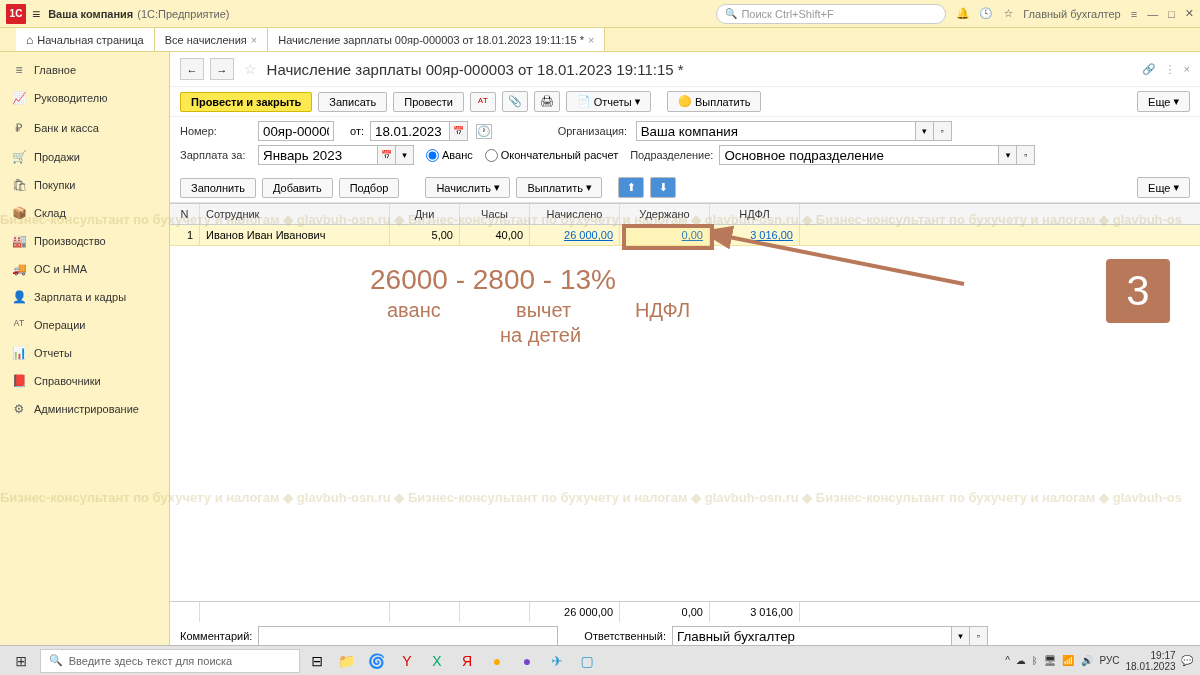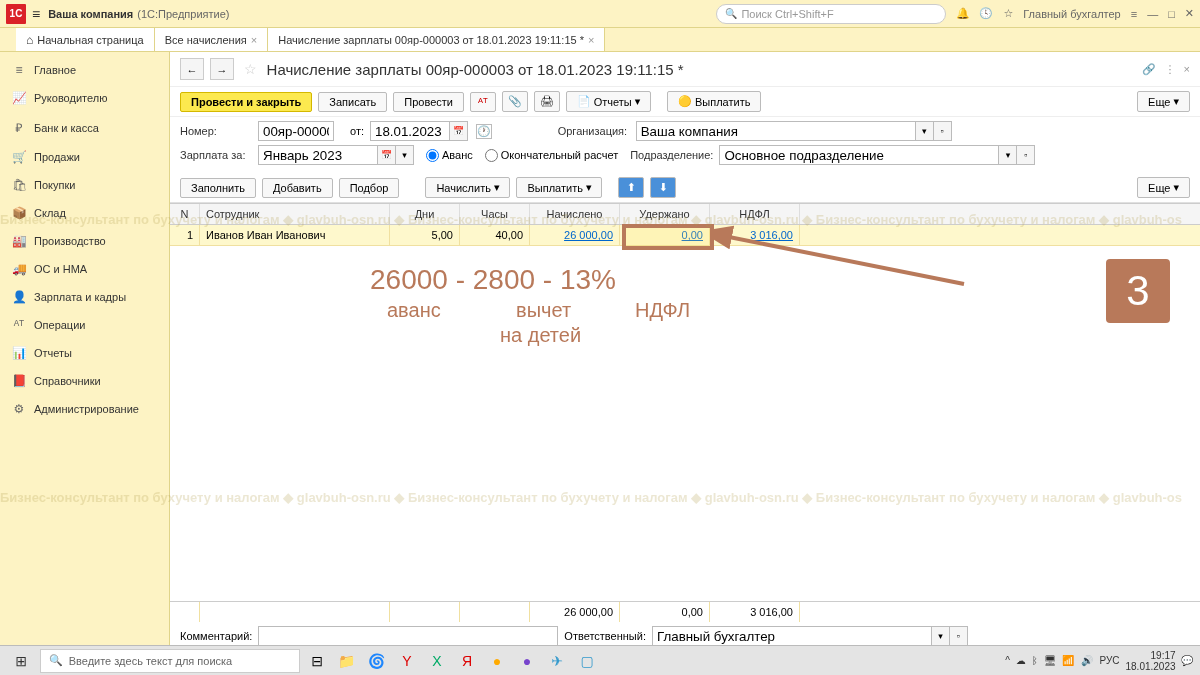--- a/index.html
+++ b/index.html
@@ -324,21 +324,21 @@
         <div class="td col-h"></div>
         <div class="td col-acc">26 000,00</div>
         <div class="td col-ded">0,00</div>
         <div class="td col-ndfl">3 016,00</div>
       </div>
     </div>
 
     <div class="footer-form">
       <span>Комментарий:</span>
       <input class="form-input" style="width: 300px;">
-      <span style="">Ответственный:</span>
+      <span style="margin-left:20px;">Ответственный:</span>
       <div class="input-group">
         <input class="form-input" style="width: 280px;" value="Главный бухгалтер">
         <div class="ic-btn">▾</div>
         <div class="ic-btn">▫</div>
       </div>
     </div>
   </div>
 </div>
 
 <div class="taskbar">

